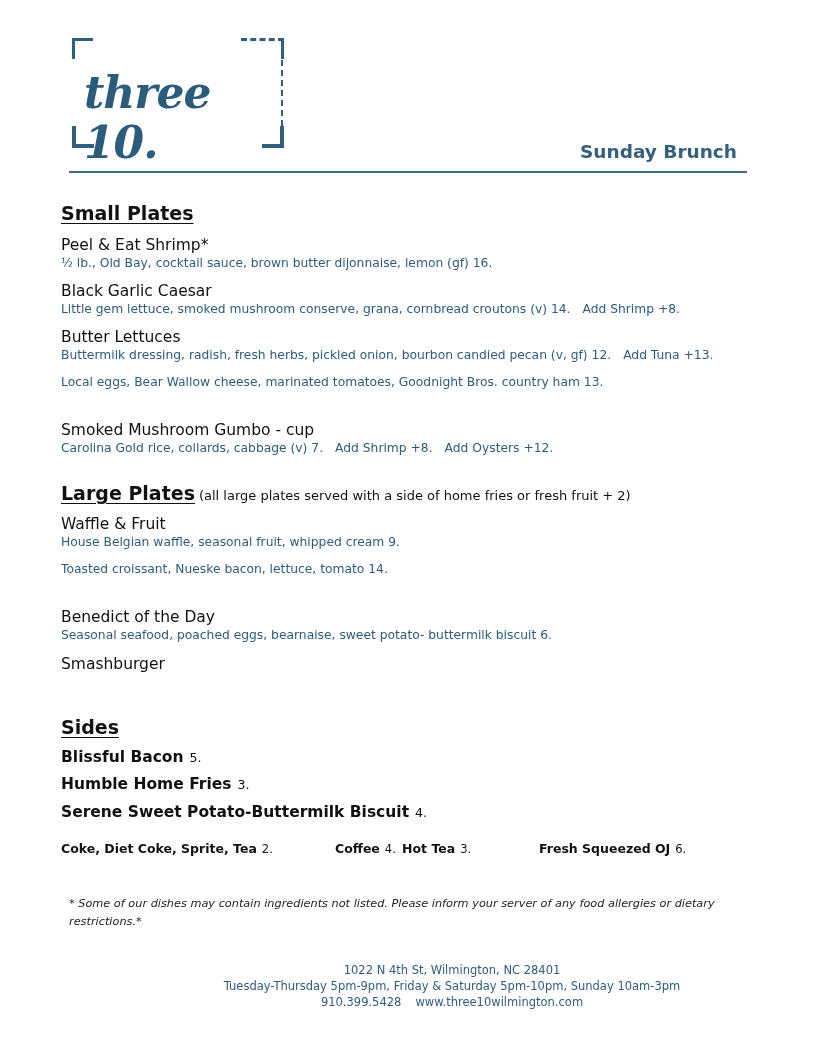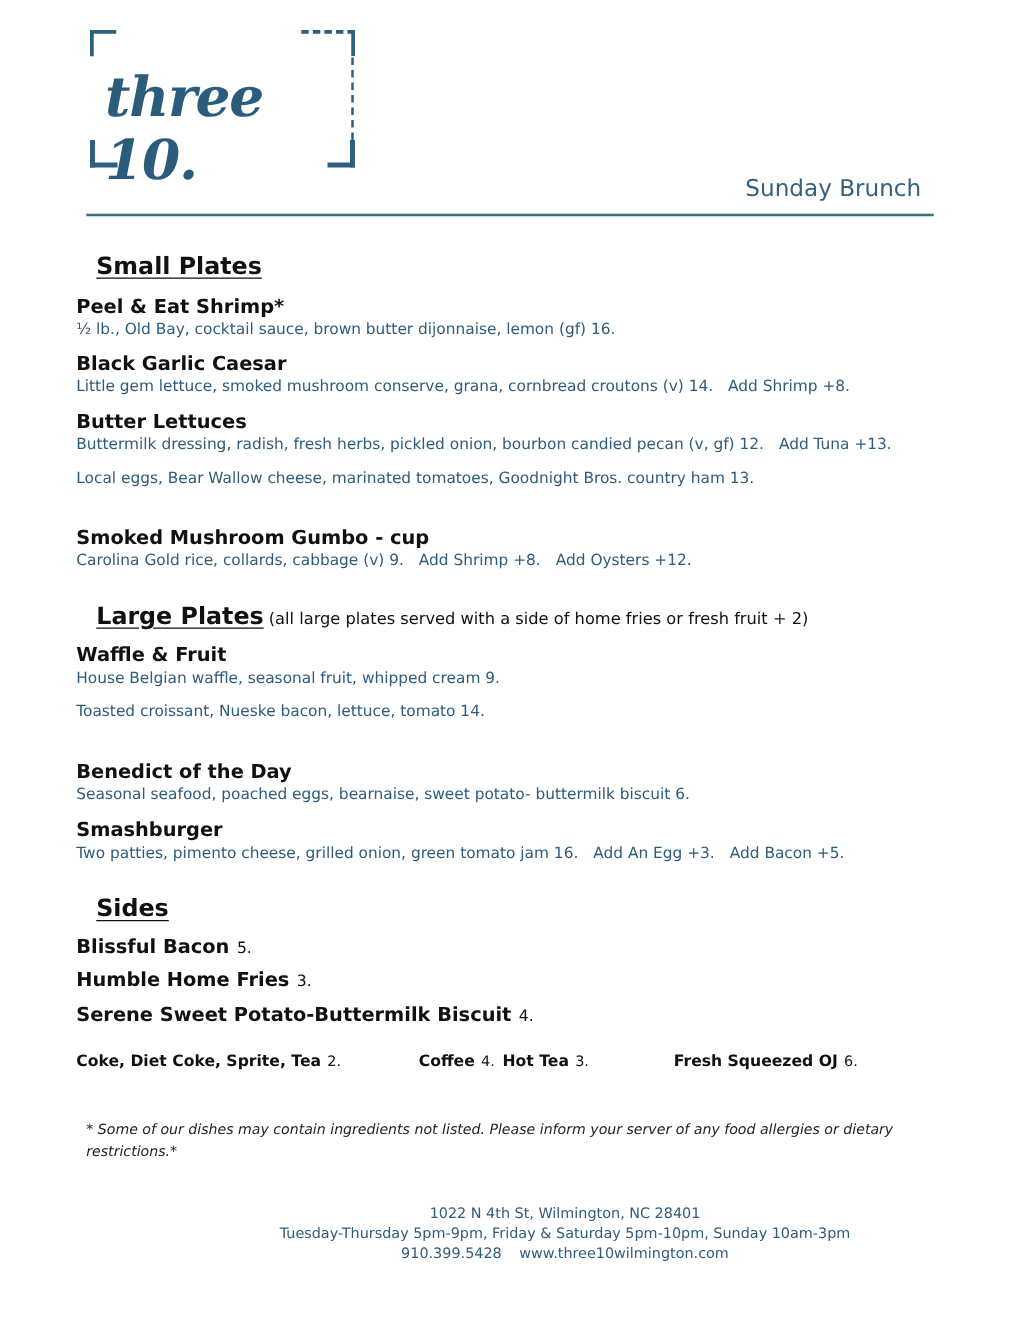--- a/index.html
+++ b/index.html
@@ -1,34 +1,34 @@
 <!DOCTYPE html>
 <html><head>
 <meta charset="utf-8">
 <style>
   html, body { margin: 0; padding: 0; background: #ffffff; }
   body { width: 816px; height: 1056px; position: relative; overflow: hidden; font-family: "DejaVu Sans", sans-serif; color: #111; }
 
-  .logo { position: absolute; left: 72px; top: 24px; width: 212px; height: 110px; }
+  .logo { position: absolute; left: 72px; top: 38px; width: 212px; height: 110px; }
   .logo .corner { position: absolute; width: 18px; height: 18px; border-color: #2f5f7f; border-style: solid; border-width: 0; }
   .logo .tl { left: 0; top: 0; border-left-width: 3px; border-top-width: 3px; }
   .logo .tr { right: 0; top: 0; border-right-width: 3px; border-top-width: 3px; width: 40px; border-top-style: dashed; }
   .logo .bl { left: 0; bottom: 0; border-left-width: 4px; border-bottom-width: 4px; }
   .logo .br { right: 0; bottom: 0; border-right-width: 4px; border-bottom-width: 4px; }
   .logo .rside { position: absolute; right: 1px; top: 22px; height: 66px; border-right: 2px dashed #2f5f7f; }
   .logo .word { position: absolute; left: 12px; top: 30px; font-family: "DejaVu Serif", serif; font-style: italic; font-weight: bold; font-size: 44px; color: #2b5c7c; letter-spacing: -1px; line-height: 50px; }
 
-  .subtitle { position: absolute; right: 79px; top: 141px; font-family: "DejaVu Sans", sans-serif; font-weight: normal; font-size: 18.5px; color: #34607d; }
+  .subtitle { position: absolute; right: 79px; top: 141px; font-family: "DejaVu Sans", sans-serif; font-weight: bold; font-size: 18.5px; color: #34607d; }
   .rule { position: absolute; left: 69px; top: 171px; width: 678px; height: 2px; background: #3b6c80; }
 
-  .section-title { position: absolute; left: 61px; font-weight: bold; font-size: 19px; text-decoration: underline; text-underline-offset: 3px; color: #111; margin-left: 16px; }
+  .section-title { position: absolute; left: 61px; font-weight: bold; font-size: 19px; text-decoration: underline; text-underline-offset: 3px; color: #111; }
   .section-note { font-weight: normal; font-size: 13px; text-decoration: none; display: inline-block; margin-left: 4px; }
 
   .item { position: absolute; left: 61px; }
-  .item .name { font-weight: bold; font-size: 15.5px; color: #111; line-height: 20px; white-space: nowrap; }
+  .item .name { font-weight: normal; font-size: 15.5px; color: #111; line-height: 20px; white-space: nowrap; }
   .item .desc { font-size: 12.3px; color: #2f5c7c; line-height: 17px; white-space: nowrap; text-align: center; }
   .item .desc .addon { margin-left: 12px; }
 
   .side { position: absolute; left: 61px; font-weight: bold; font-size: 15.5px; color: #111; white-space: nowrap; }
   .side .price { font-weight: normal; font-size: 12.5px; margin-left: 6px; }
 
   .drinks { position: absolute; top: 841px; left: 61px; width: 700px; font-size: 12.5px; white-space: nowrap; }
   .drink { position: absolute; top: 0; font-weight: bold; color: #111; }
   .drink .price { font-weight: normal; font-size: 11.5px; margin-left: 5px; }
 
@@ -64,39 +64,38 @@
 </div>
 <div class="item" style="top:327px">
   <div class="name">Butter Lettuces</div>
   <div class="desc"><span>Buttermilk dressing, radish, fresh herbs, pickled onion, bourbon candied pecan (v, gf)  12.</span><span class="addon">Add Tuna +13.</span></div>
 </div>
 <div class="item" style="top:374px">
   <div class="desc"><span>Local eggs, Bear Wallow cheese, marinated tomatoes, Goodnight Bros. country ham  13.</span></div>
 </div>
 <div class="item" style="top:420px">
   <div class="name">Smoked Mushroom Gumbo - cup</div>
-  <div class="desc"><span>Carolina Gold rice, collards, cabbage (v) 9.</span><span class="addon">Add Shrimp +8.</span><span class="addon">Add Oysters +12.</span></div>
+  <div class="desc"><span>Carolina Gold rice, collards, cabbage (v) 7.</span><span class="addon">Add Shrimp +8.</span><span class="addon">Add Oysters +12.</span></div>
 </div>
 
 <div class="section-title" style="top:482px"><span>Large Plates</span><span class="section-note">(all large plates served with a side of home fries or fresh fruit + 2)</span></div>
 
 <div class="item" style="top:514px">
   <div class="name">Waffle &amp; Fruit</div>
   <div class="desc"><span>House Belgian waffle, seasonal fruit, whipped cream  9.</span></div>
 </div>
 <div class="item" style="top:561px">
   <div class="desc"><span>Toasted croissant, Nueske bacon, lettuce, tomato   14.</span></div>
 </div>
 <div class="item" style="top:607px">
   <div class="name">Benedict of the Day</div>
   <div class="desc"><span>Seasonal seafood, poached eggs, bearnaise, sweet potato- buttermilk biscuit  6.</span></div>
 </div>
 <div class="item" style="top:654px">
   <div class="name">Smashburger</div>
-  <div class="desc"><span>Two patties, pimento cheese, grilled onion, green tomato jam  16.</span><span class="addon">Add An Egg +3.</span><span class="addon">Add Bacon +5.</span></div>
 </div>
 
 <div class="section-title" style="top:716px">Sides</div>
 
 <div class="side" style="top:748px"><span>Blissful Bacon</span><span class="price">5.</span></div>
 <div class="side" style="top:775px"><span>Humble Home Fries</span><span class="price">3.</span></div>
 <div class="side" style="top:803px"><span>Serene Sweet Potato-Buttermilk Biscuit</span><span class="price">4.</span></div>
 
 <div class="drinks">
   <span class="drink" style="left:0"><span>Coke, Diet Coke, Sprite, Tea</span><span class="price">2.</span></span>

